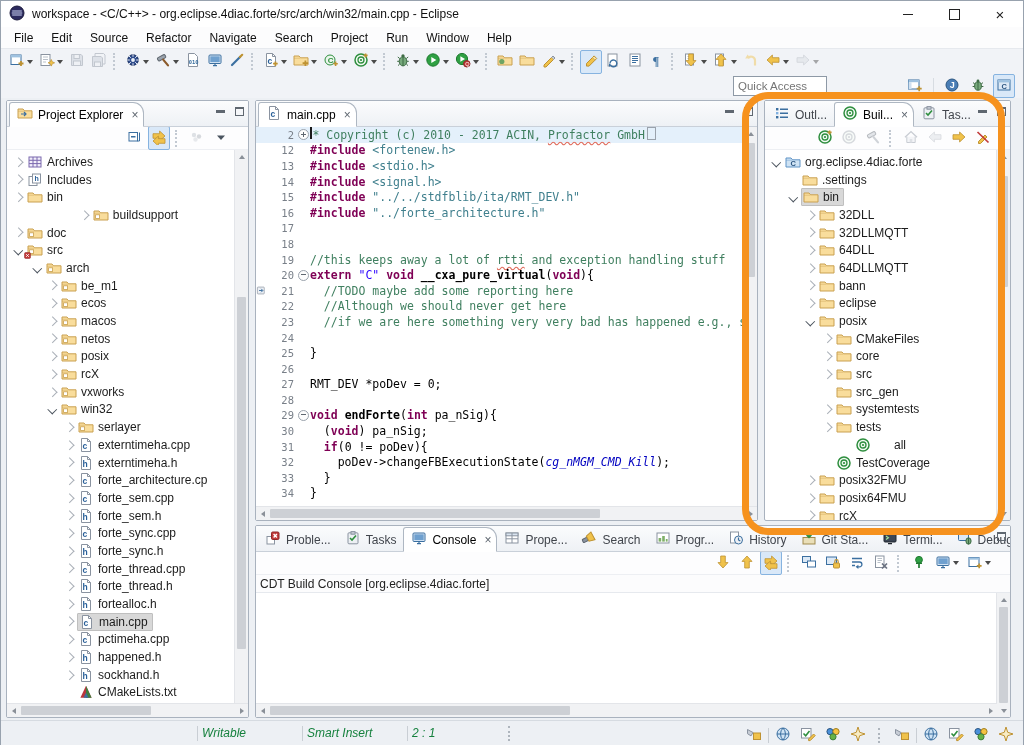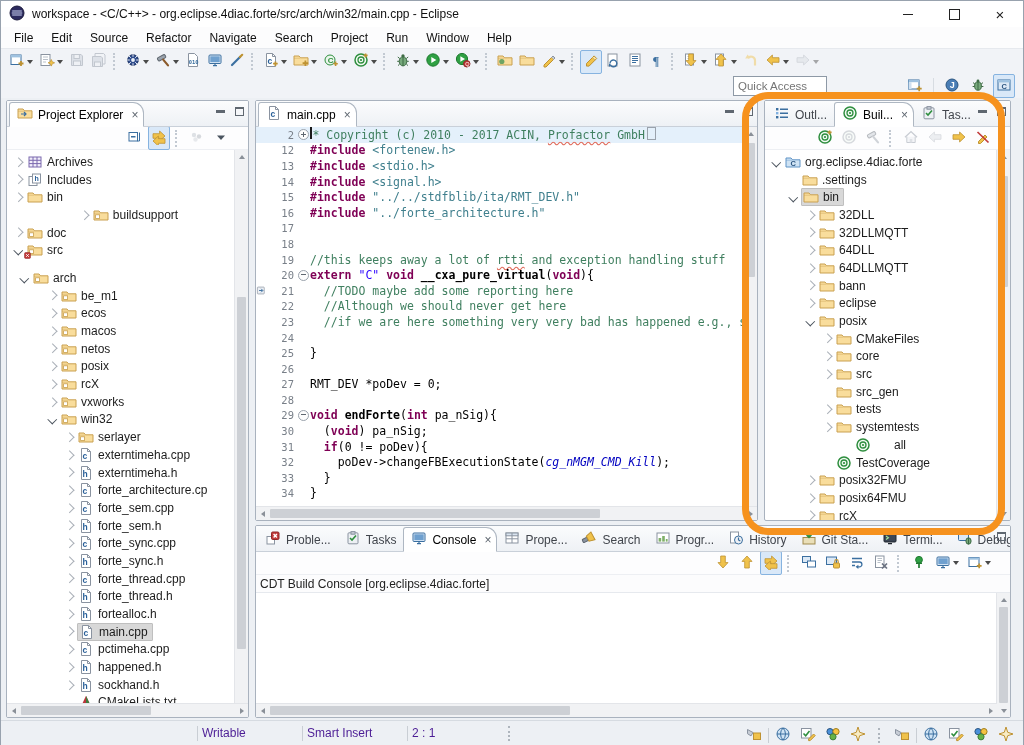--- a/index.html
+++ b/index.html
@@ -98,21 +98,21 @@
   .caret{display:inline-block;width:1.5px;height:12px;background:#1b1b1b;margin-right:1px;}
 
   
   .console-head{height:17px;min-height:17px;display:flex;align-items:center;padding-left:4px;background:#FCFCFD;
                 border-bottom:1px solid #E6E9EE;font-size:12px;color:#222;}
   .console-body{flex:1;position:relative;background:#FFF;}
 
   
   .statusbar{position:absolute;left:0;top:719px;width:100%;height:25px;background:#EDF0F4;border-top:1px solid #D6DBE1;
              display:flex;align-items:center;box-sizing:border-box;}
-  .sb-cell{width:100px;padding-left:4px;color:#4c1d95;}
+  .sb-cell{width:100px;padding-left:4px;color:#15803d;font-style:italic;}
   .sb-sep{width:1px;height:15px;background:#C9CED4;}
   .sb-dots{width:2px;height:15px;border-left:2px dotted #AEB5BD;margin:0 6px;}
   .sb-icons{position:absolute;right:6px;top:2px;display:flex;align-items:center;gap:3px;}
 
   
   .annotation{position:absolute;left:741px;top:91px;width:263px;height:443px;border:7px solid #F6921E;
               border-radius:26px;box-sizing:border-box;z-index:60;pointer-events:none;}
 </style>
 </head>
 <body>
@@ -536,21 +536,21 @@
             </svg>
             <span class="badge">
               <svg width="8" height="8" viewBox="0 0 16 16">
                 <rect x="1" y="1" width="12" height="12" rx="2.5" fill="#C23B3B" stroke="#8E2626"></rect>
                 <path d="M4.3 4.3 l5.4 5.4 M9.7 4.3 l-5.4 5.4" stroke="#FFF" stroke-width="1.8"></path>
               </svg>
             </span>
           </span>
           <span class="tlabel">src</span>
         </div>
-        <div class="trow" style="padding-left: 10px; margin-top: 10px;">
+        <div class="trow" style="padding-left: 23px;">
           <span class="tw">
             <span class="chev open"></span>
           </span>
           <span class="ticon">
             <svg width="16" height="16" viewBox="0 0 16 16">
               <path d="M1 4 h5 l1.6 1.8 H15 V13 H1 Z" fill="#F9DD9C" stroke="#C9A050"></path>
               <path d="M1 6.2 h6.3" stroke="#C9A050" opacity=".45"></path>
               <rect x="2.6" y="7.8" width="4" height="3.6" fill="#FFF" stroke="#C9A050" stroke-width=".8"></rect>
             </svg>
           </span>
@@ -1211,33 +1211,33 @@
         <div class="trow" style="padding-left: 55px;">
           <span class="tw">
             <span class="chev"></span>
           </span>
           <span class="ticon">
             <svg width="16" height="16" viewBox="0 0 16 16">
               <path d="M1 4 h5 l1.6 1.8 H15 V13 H1 Z" fill="#F9DD9C" stroke="#C9A050"></path>
               <path d="M1 6.2 h6.3" stroke="#C9A050" opacity=".45"></path>
             </svg>
           </span>
+          <span class="tlabel">systemtests</span>
+        </div>
+        <div class="trow" style="padding-left: 55px;">
+          <span class="tw">
+            <span class="chev"></span>
+          </span>
+          <span class="ticon">
+            <svg width="16" height="16" viewBox="0 0 16 16">
+              <path d="M1 4 h5 l1.6 1.8 H15 V13 H1 Z" fill="#F9DD9C" stroke="#C9A050"></path>
+              <path d="M1 6.2 h6.3" stroke="#C9A050" opacity=".45"></path>
+            </svg>
+          </span>
           <span class="tlabel">tests</span>
-        </div>
-        <div class="trow" style="padding-left: 55px;">
-          <span class="tw">
-            <span class="chev"></span>
-          </span>
-          <span class="ticon">
-            <svg width="16" height="16" viewBox="0 0 16 16">
-              <path d="M1 4 h5 l1.6 1.8 H15 V13 H1 Z" fill="#F9DD9C" stroke="#C9A050"></path>
-              <path d="M1 6.2 h6.3" stroke="#C9A050" opacity=".45"></path>
-            </svg>
-          </span>
-          <span class="tlabel">systemtests</span>
         </div>
         <div class="trow" style="padding-left: 55px; gap: 19px;">
           <span class="tw"></span>
           <span class="ticon">
             <svg width="16" height="16" viewBox="0 0 16 16">
               <circle cx="8" cy="8" r="6" fill="#F2FAF3" stroke="#2E8E3E" stroke-width="1.5"></circle>
               <circle cx="8" cy="8" r="3" fill="none" stroke="#2E8E3E" stroke-width="1.3"></circle>
               <circle cx="8" cy="8" r="1.1" fill="#2E8E3E"></circle>
             </svg>
           </span>

